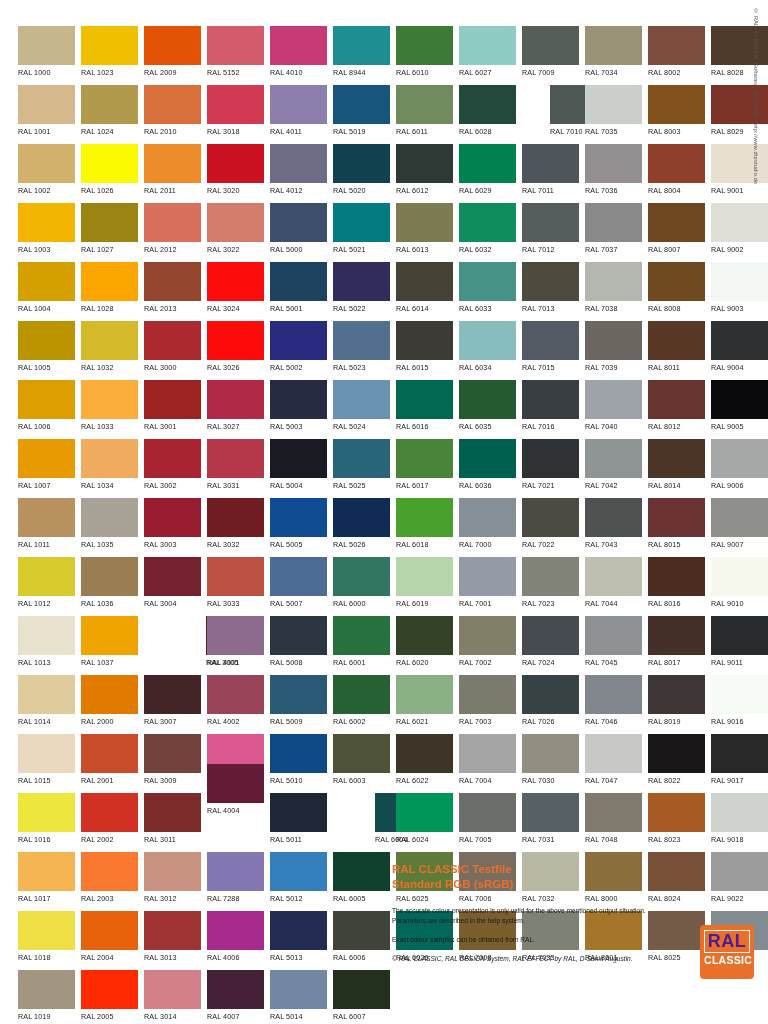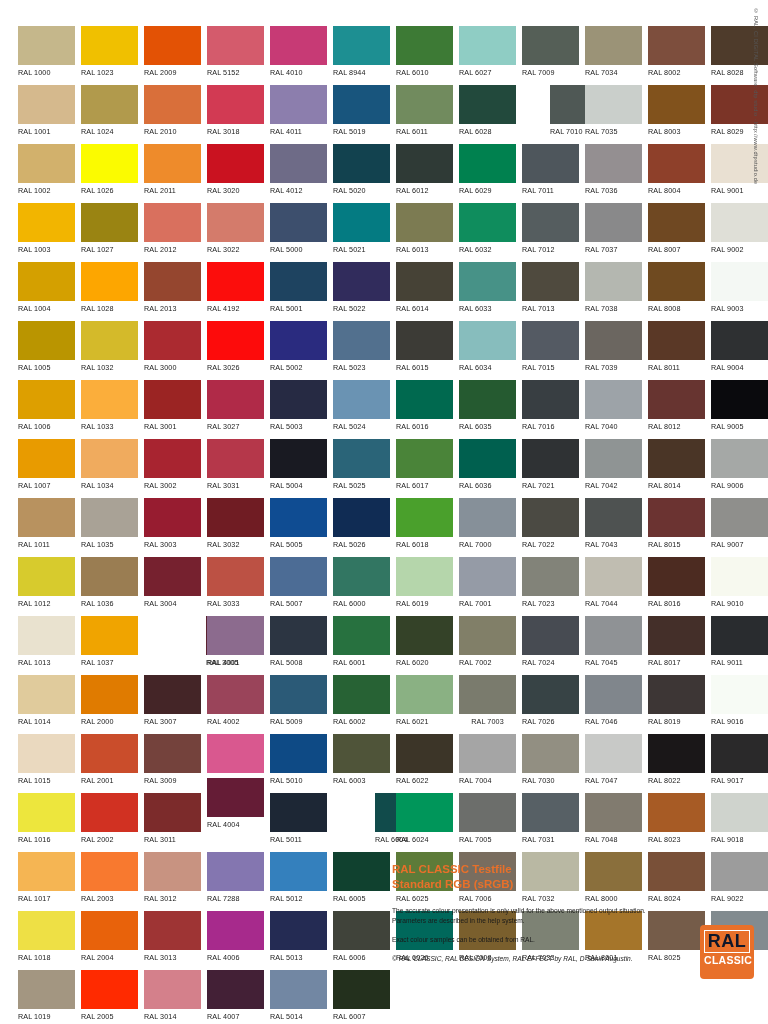--- a/index.html
+++ b/index.html
@@ -94,21 +94,21 @@
     height: 54px;
     background: #e8702a;
     border-radius: 4px;
     box-sizing: border-box;
     padding: 5px 4px 3px 4px;
     text-align: center;
   }
   #ral-logo .logo-ral {
     display: block;
     border: 1.6px solid #ffffff;
-    color: #0f172a;
+    color: #4c1d95;
     font-family: "Liberation Sans", sans-serif;
     font-size: 18px;
     font-weight: bold;
     line-height: 21px;
     letter-spacing: 0.5px;
   }
   #ral-logo .logo-classic {
     display: block;
     color: #ffffff;
     font-family: "Liberation Sans", sans-serif;
@@ -356,21 +356,21 @@
       <div class="cell" style="left: 189px; top: 118px;">
         <span class="chip" style="background: rgb(202, 18, 32); width: 57px; height: 39px;"></span>
         <span class="chip-label">RAL 3020</span>
       </div>
       <div class="cell" style="left: 189px; top: 177px;">
         <span class="chip" style="background: rgb(212, 123, 107); width: 57px; height: 39px;"></span>
         <span class="chip-label">RAL 3022</span>
       </div>
       <div class="cell" style="left: 189px; top: 236px;">
         <span class="chip" style="background: rgb(252, 13, 12); width: 57px; height: 39px;"></span>
-        <span class="chip-label">RAL 4192</span>
+        <span class="chip-label">RAL 3024</span>
       </div>
       <div class="cell" style="left: 189px; top: 295px;">
         <span class="chip" style="background: rgb(253, 11, 11); width: 57px; height: 39px;"></span>
         <span class="chip-label">RAL 3026</span>
       </div>
       <div class="cell" style="left: 189px; top: 354px;">
         <span class="chip" style="background: rgb(176, 42, 72); width: 57px; height: 39px;"></span>
         <span class="chip-label">RAL 3027</span>
       </div>
       <div class="cell" style="left: 189px; top: 413px;">
@@ -390,21 +390,21 @@
         <span class="chip-label">RAL 4001</span>
       </div>
       <div class="cell" style="left: 189px; top: 649px;">
         <span class="chip" style="background: rgb(154, 68, 90); width: 57px; height: 39px;"></span>
         <span class="chip-label">RAL 4002</span>
       </div>
       <div class="cell" style="left: 189px; top: 708px;">
         <span class="chip" style="background: rgb(217, 88, 143); width: 57px; height: 39px;"></span>
         <span class="chip-label">RAL 4003</span>
       </div>
-      <div class="cell" style="left: 189px; top: 738px; margin-top: 14px;">
+      <div class="cell" style="left: 189px; top: 738px;">
         <span class="chip" style="background: rgb(101, 28, 54); width: 57px; height: 39px;"></span>
         <span class="chip-label">RAL 4004</span>
       </div>
       <div class="cell" style="left: 189px; top: 826px;">
         <span class="chip" style="background: rgb(132, 118, 176); width: 57px; height: 39px;"></span>
         <span class="chip-label">RAL 7288</span>
       </div>
       <div class="cell" style="left: 189px; top: 885px;">
         <span class="chip" style="background: rgb(167, 42, 140); width: 57px; height: 39px;"></span>
         <span class="chip-label">RAL 4006</span>
@@ -650,21 +650,21 @@
         <span class="chip-label">RAL 7000</span>
       </div>
       <div class="cell" style="left: 441px; top: 531px;">
         <span class="chip" style="background: rgb(149, 155, 166); width: 57px; height: 39px;"></span>
         <span class="chip-label">RAL 7001</span>
       </div>
       <div class="cell" style="left: 441px; top: 590px;">
         <span class="chip" style="background: rgb(129, 127, 104); width: 57px; height: 39px;"></span>
         <span class="chip-label">RAL 7002</span>
       </div>
-      <div class="cell" style="left: 441px; top: 649px; text-align: center;">
+      <div class="cell" style="left: 441px; top: 649px;">
         <span class="chip" style="background: rgb(122, 123, 109); width: 57px; height: 39px;"></span>
         <span class="chip-label">RAL 7003</span>
       </div>
       <div class="cell" style="left: 441px; top: 708px;">
         <span class="chip" style="background: rgb(165, 165, 165); width: 57px; height: 39px;"></span>
         <span class="chip-label">RAL 7004</span>
       </div>
       <div class="cell" style="left: 441px; top: 767px;">
         <span class="chip" style="background: rgb(108, 110, 107); width: 57px; height: 39px;"></span>
         <span class="chip-label">RAL 7005</span>

